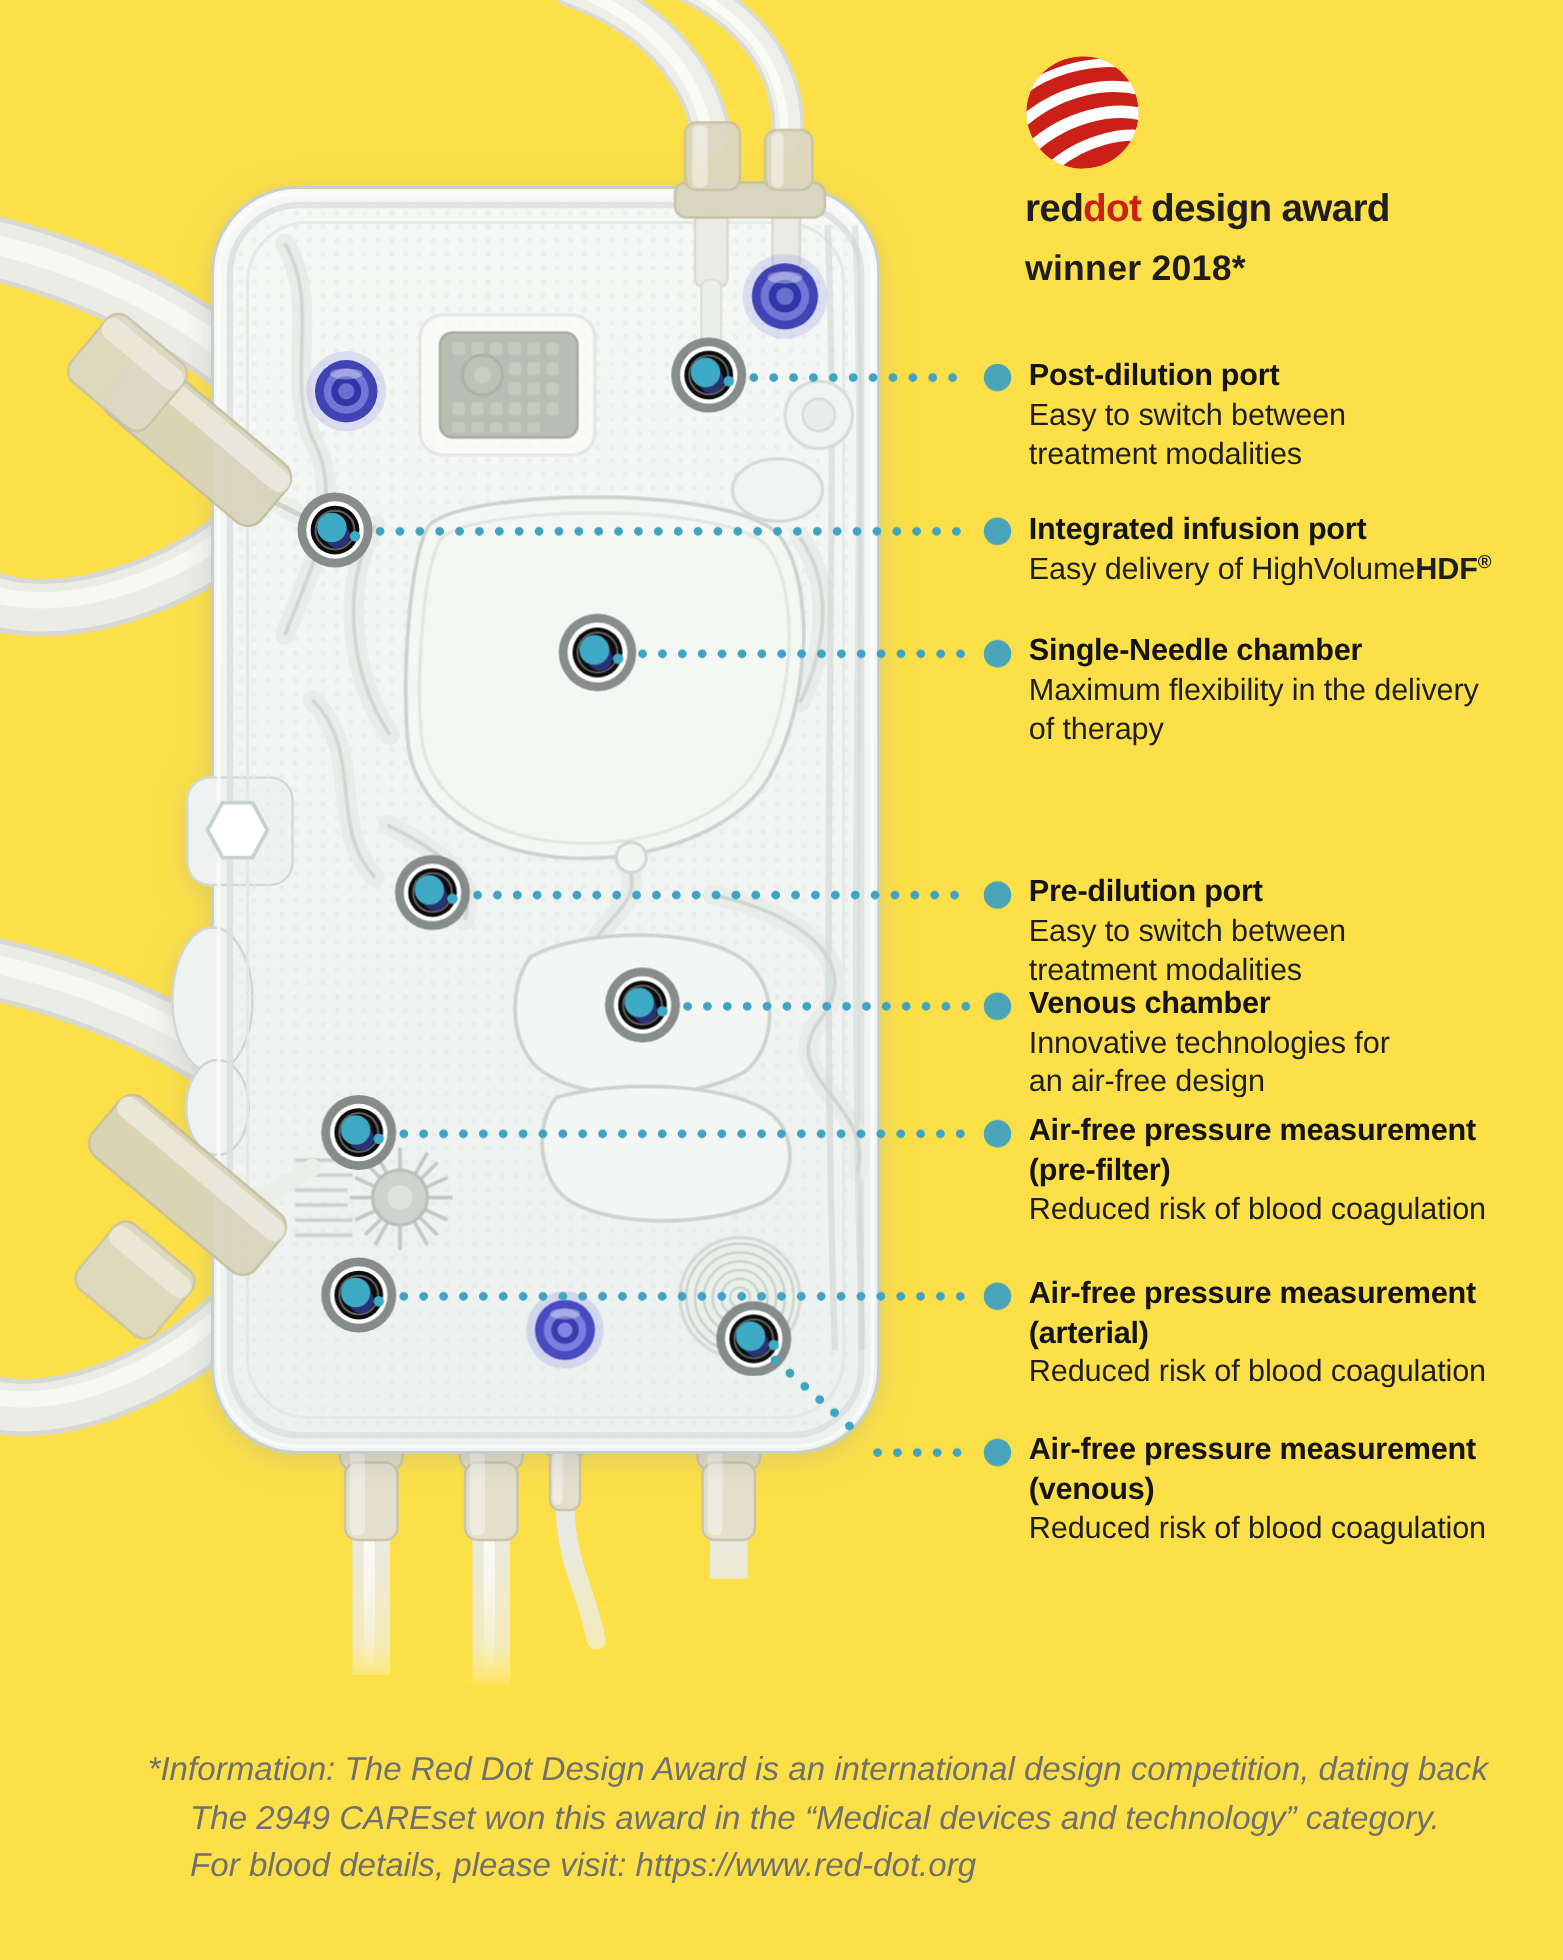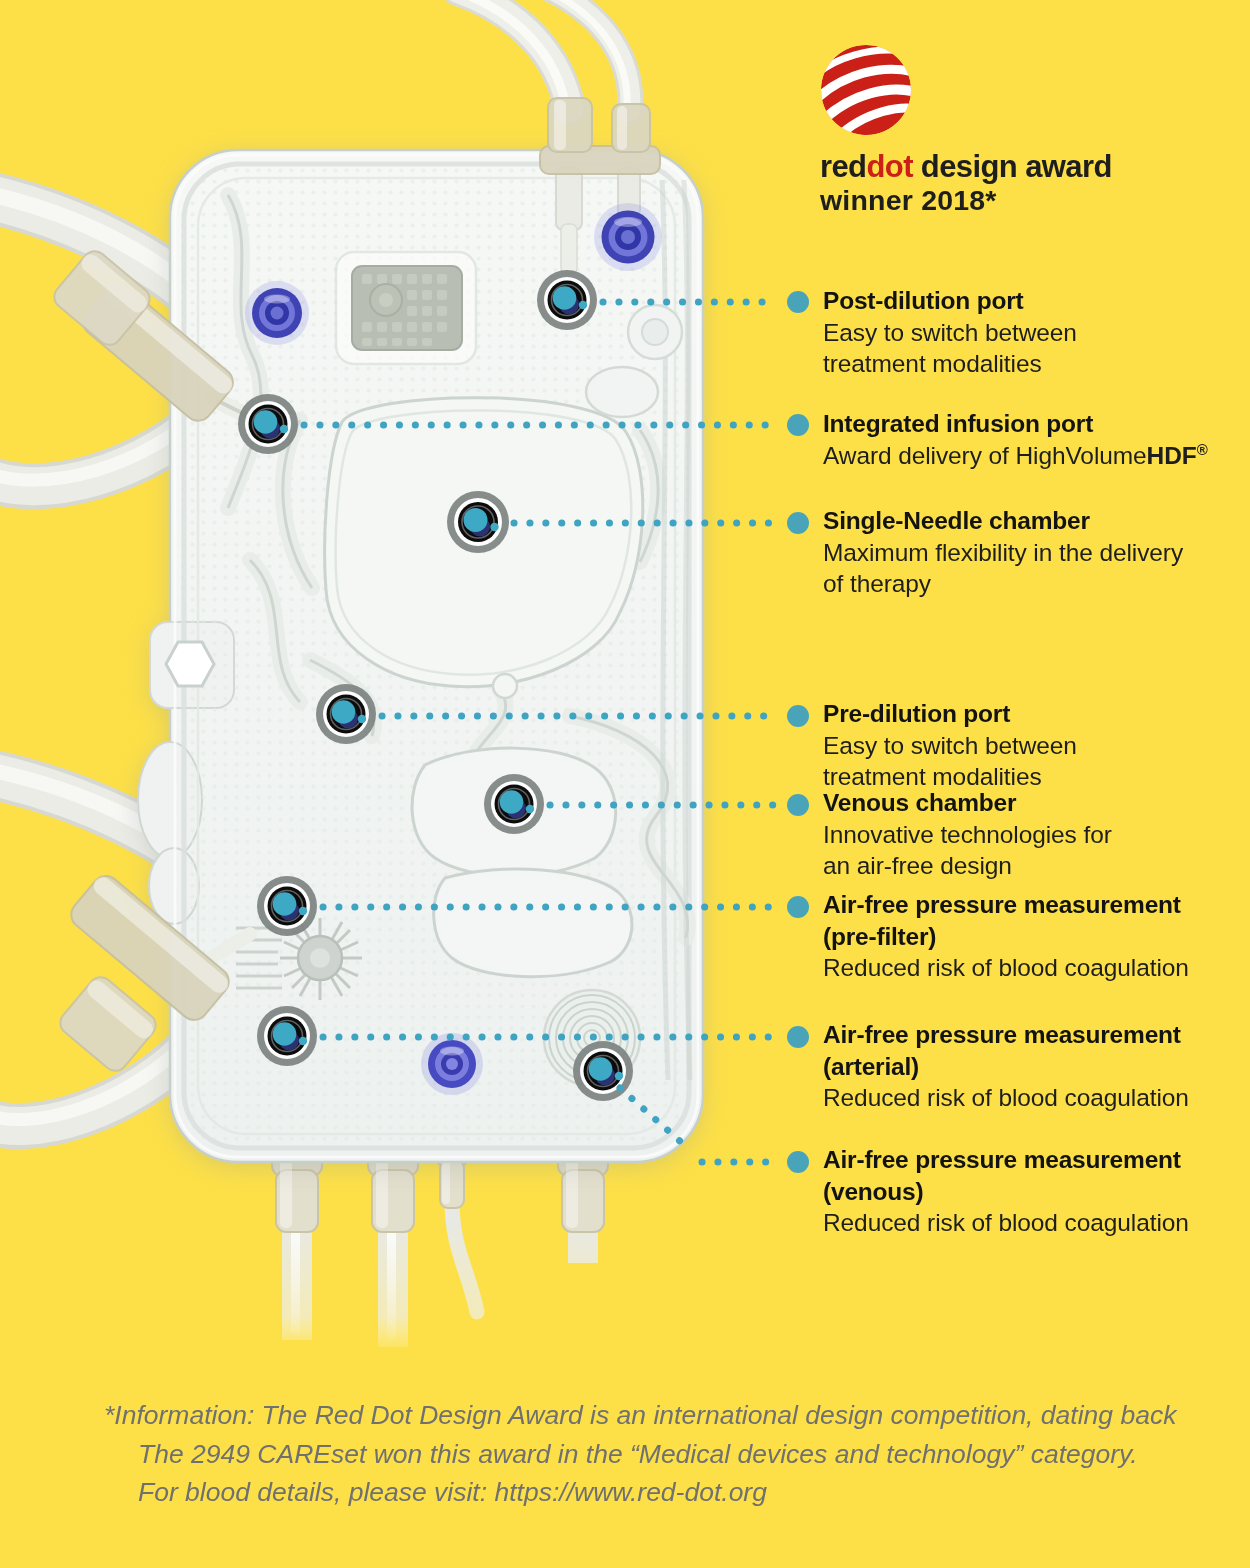--- a/index.html
+++ b/index.html
@@ -7,33 +7,33 @@
           font-family:"Liberation Sans",sans-serif;}
   svg{display:block;}
   #device-art{position:absolute;left:0;top:0;}
 
   
   .award{position:absolute;left:818px;top:42px;}
   .award-logo{position:absolute;left:0;top:0;}
   .award-text{position:absolute;left:2px;top:108px;white-space:nowrap;}
   .award-line1{font-size:31px;font-weight:700;letter-spacing:-0.6px;color:#1e1e1e;line-height:34px;}
   .award-line1 .rd-red{color:#cb2017;}
-  .award-line2{font-size:28.5px;font-weight:700;letter-spacing:0.2px;color:#1e1e1e;line-height:33px;}
+  .award-line2{font-size:28.5px;font-weight:700;letter-spacing:0.2px;color:#1e1e1e;line-height:33px;margin-top:15px;}
 
   
   .callout{position:absolute;left:823px;width:432px;}
   .callout .t{font-size:24.5px;font-weight:700;line-height:31.5px;color:#131313;
               letter-spacing:-0.2px;white-space:pre-line;}
   .callout .b{font-size:24.5px;font-weight:400;line-height:31.5px;color:#1e1e1e;
               letter-spacing:-0.1px;white-space:pre-line;}
   .callout .b .bd{font-weight:700;}
   .callout .b .sup{font-size:15px;position:relative;top:-9px;font-weight:700;}
 
   
-  .footnote{position:absolute;left:104px;top:1396px;color:#707070;font-style:italic;
+  .footnote{position:absolute;left:118px;top:1396px;color:#707070;font-style:italic;
             font-size:26.5px;line-height:38.6px;white-space:nowrap;}
   .footnote .fl{padding-left:34px;}
   .footnote .fl.first{padding-left:0;}
 </style>
 </head>
 <body>
 
 <div class="canvas">
 
   <svg id="device-art" width="1250" height="1568" viewBox="0 0 1250 1568">
@@ -408,21 +408,21 @@
   </div>
 
   <div class="callout" style="top:285px">
     <div class="t">Post-dilution port</div>
     <div class="b">Easy to switch between
 treatment modalities</div>
   </div>
 
   <div class="callout" style="top:408px">
     <div class="t">Integrated infusion port</div>
-    <div class="b"><span>Award delivery of HighVolume</span><span class="bd">HDF</span><span class="sup">®</span></div>
+    <div class="b"><span>Easy delivery of HighVolume</span><span class="bd">HDF</span><span class="sup">®</span></div>
   </div>
 
   <div class="callout" style="top:505px">
     <div class="t">Single-Needle chamber</div>
     <div class="b">Maximum flexibility in the delivery
 of therapy</div>
   </div>
 
   <div class="callout" style="top:698px">
     <div class="t">Pre-dilution port</div>

